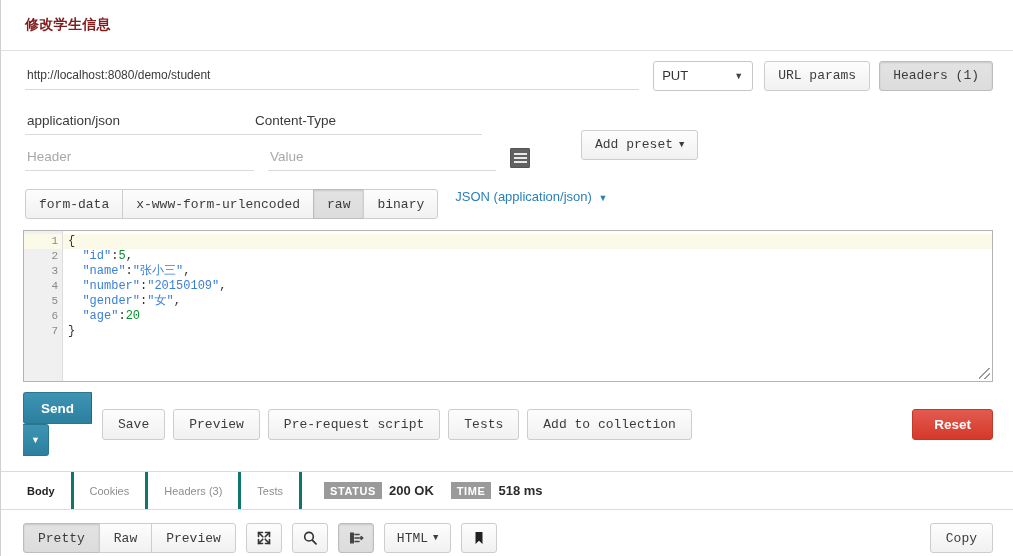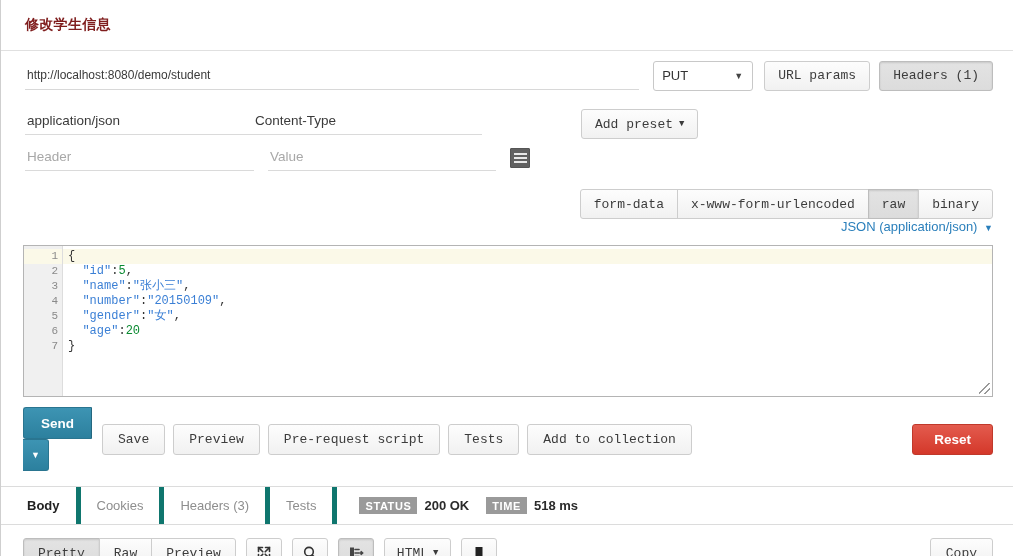--- a/index.html
+++ b/index.html
@@ -123,30 +123,29 @@
     border-radius: 1px;
     display: flex; flex-direction: column;
     justify-content: center; align-items: center;
     gap: 2px;
     cursor: pointer;
     flex: 0 0 auto;
   }
   .bulk-icon i { display: block; width: 13px; height: 2px; background: #e8e8e8; }
   .preset-buttons {
     margin-left: 41px;
-    display: flex; align-items: flex-start;
+    display: flex; align-items: center;
     padding-top: 1px;
     gap: 27px;
   }
 
   
   .body-tabs {
-    display: flex; align-items: flex-end;
+    display: flex; align-items: flex-start;
     padding: 9px 20px 0 24px;
-    flex-direction: column;
   }
   .seg { display: flex; }
   .seg .btn {
     border-radius: 0;
     margin-left: -1px;
   }
   .seg .btn:first-child { border-radius: 3px 0 0 3px; margin-left: 0; }
   .seg .btn:last-child { border-radius: 0 3px 3px 0; }
   .json-link {
     margin-left: 17px;
@@ -255,23 +254,23 @@
     margin-top: 15px;
     border-top: 1px solid #dcdcdc;
     border-bottom: 1px solid #dcdcdc;
     height: 39px;
     display: flex; align-items: stretch;
     padding-left: 10px;
   }
   .rtab {
     display: flex; align-items: center;
     padding: 0 16px;
-    border-right: 5px solid #0f766e;
+    border-right: 3px solid #0f766e;
     color: #8e8e8e;
-    font-size: 13px;
+    font-size: 11px;
     cursor: pointer;
   }
   .rtab.active { color: #222; font-weight: bold; }
   .status-area {
     display: flex; align-items: center;
     padding-left: 22px;
     gap: 7px;
   }
   .pill {
     background: #9a9a9a;

